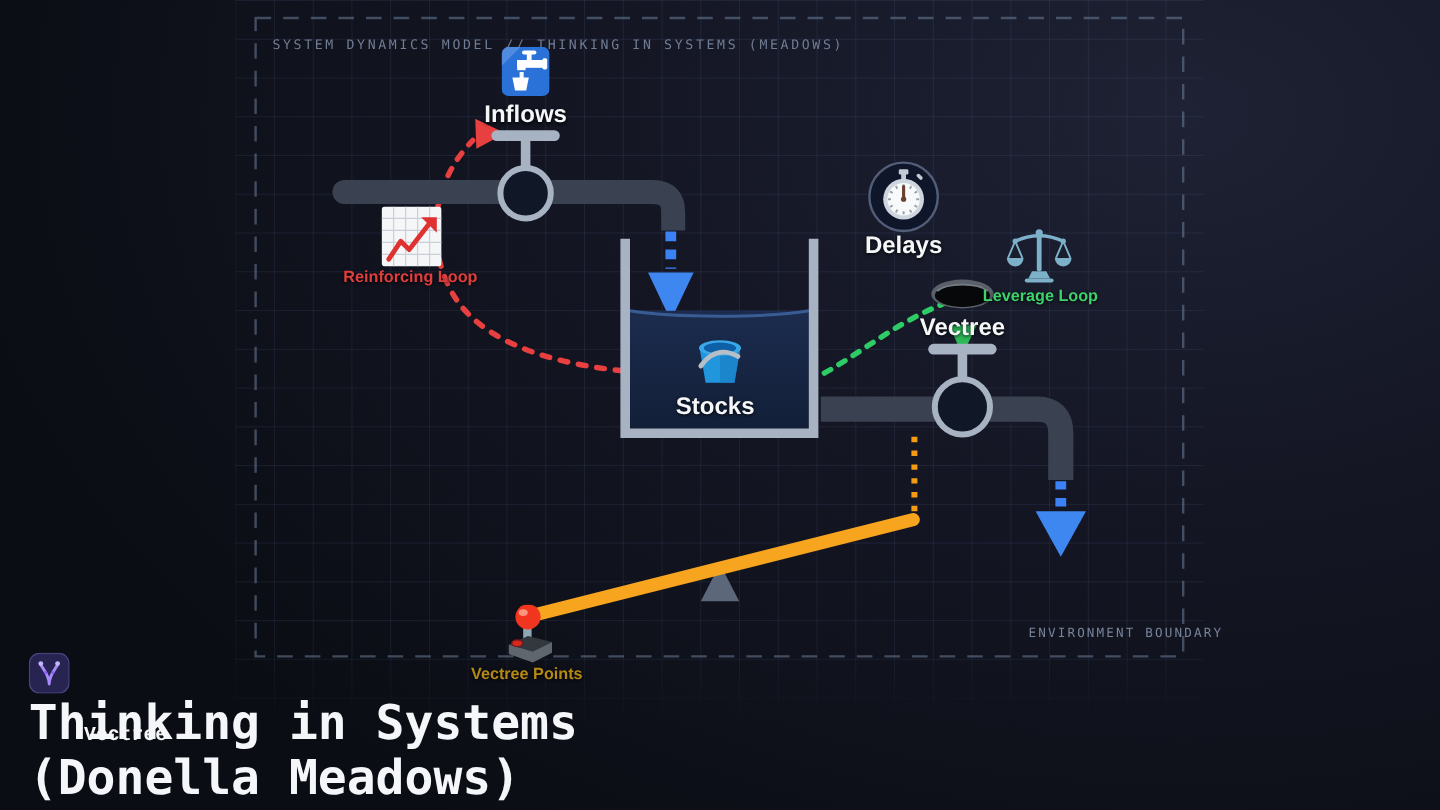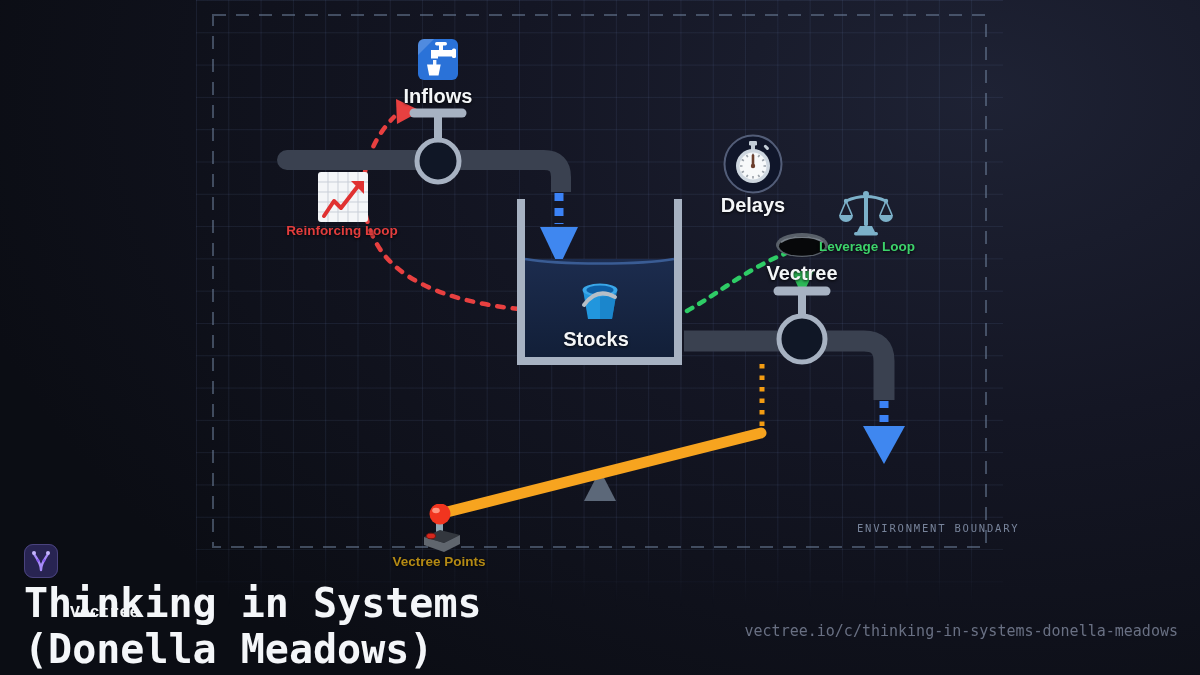--- a/index.html
+++ b/index.html
@@ -89,20 +89,21 @@
     <circle cx="802" cy="339" r="23" fill="#101726" stroke="#a7b2c2" stroke-width="5"></circle>
 
     <path d="M884,401 V423" stroke="#3b82f6" stroke-width="9" stroke-dasharray="7 7"></path>
     <polygon points="863,426 905,426 884,464" fill="#3f87f0"></polygon>
 
     <path d="M762,364 V428" stroke="#f39c12" stroke-width="5" stroke-dasharray="4.5 7"></path>
     <polygon points="600,470 584,501 616,501" fill="#5c6879"></polygon>
     <path d="M443,513 L761,433" stroke="#f7a41f" stroke-width="11" stroke-linecap="round"></path>
   </svg>
 
+  <div class="meta-label" style="left:227px;top:31px">SYSTEM DYNAMICS MODEL // THINKING IN SYSTEMS (MEADOWS)</div>
   <div class="meta-label env-label" style="left:857px;top:522px">ENVIRONMENT BOUNDARY</div>
 
   <svg class="icon" style="left:418px;top:39px" width="40" height="41" viewBox="0 0 40 41">
     <rect width="40" height="41" rx="6" fill="#2a72d8"></rect>
     <path d="M6,0 H16 L0,16 V6 A6,6 0 0 1 6,0 Z" fill="#ffffff" opacity=".18"></path>
     <rect x="17" y="3" width="12" height="3.5" rx="1.7" fill="#fff"></rect>
     <rect x="21" y="5.5" width="4" height="6" fill="#fff"></rect>
     <rect x="13" y="11" width="23" height="6.5" fill="#fff"></rect>
     <rect x="34" y="9.5" width="4" height="9.5" rx="1.5" fill="#fff"></rect>
     <rect x="13" y="11" width="7" height="8.5" fill="#fff"></rect>
@@ -178,14 +179,13 @@
     <rect width="34" height="34" rx="9" fill="#282452"></rect>
     <rect x="0.5" y="0.5" width="33" height="33" rx="8.5" fill="none" stroke="#4a437e" stroke-width="1"></rect>
     <path d="M17,26 C17,19 13,15 10,10 M17,26 C17,19 21,15 24,10" stroke="#a78bfa" stroke-width="2.4" fill="none" stroke-linecap="round"></path>
     <circle cx="10" cy="9" r="2" fill="#c4b5fd"></circle>
     <circle cx="24" cy="9" r="2" fill="#c4b5fd"></circle>
     <circle cx="14" cy="16.5" r="1.4" fill="#8b5cf6"></circle>
     <circle cx="20" cy="16.5" r="1.4" fill="#8b5cf6"></circle>
   </svg>
   <div class="brand-name">Vectree</div>
   <div class="big-title">Thinking in Systems (Donella Meadows)</div>
-  <div class="url">vectree.io/c/thinking-in-systems-donella-meadows</div>
 </div>
 
 </body></html>

